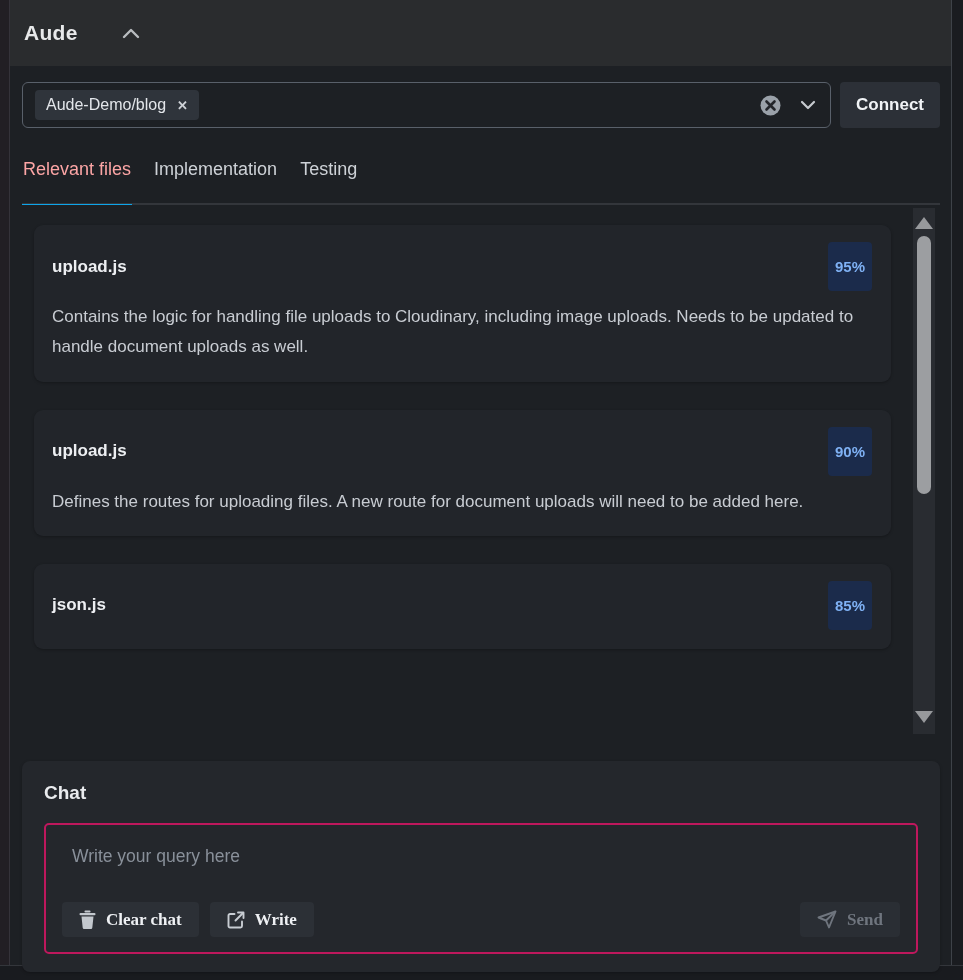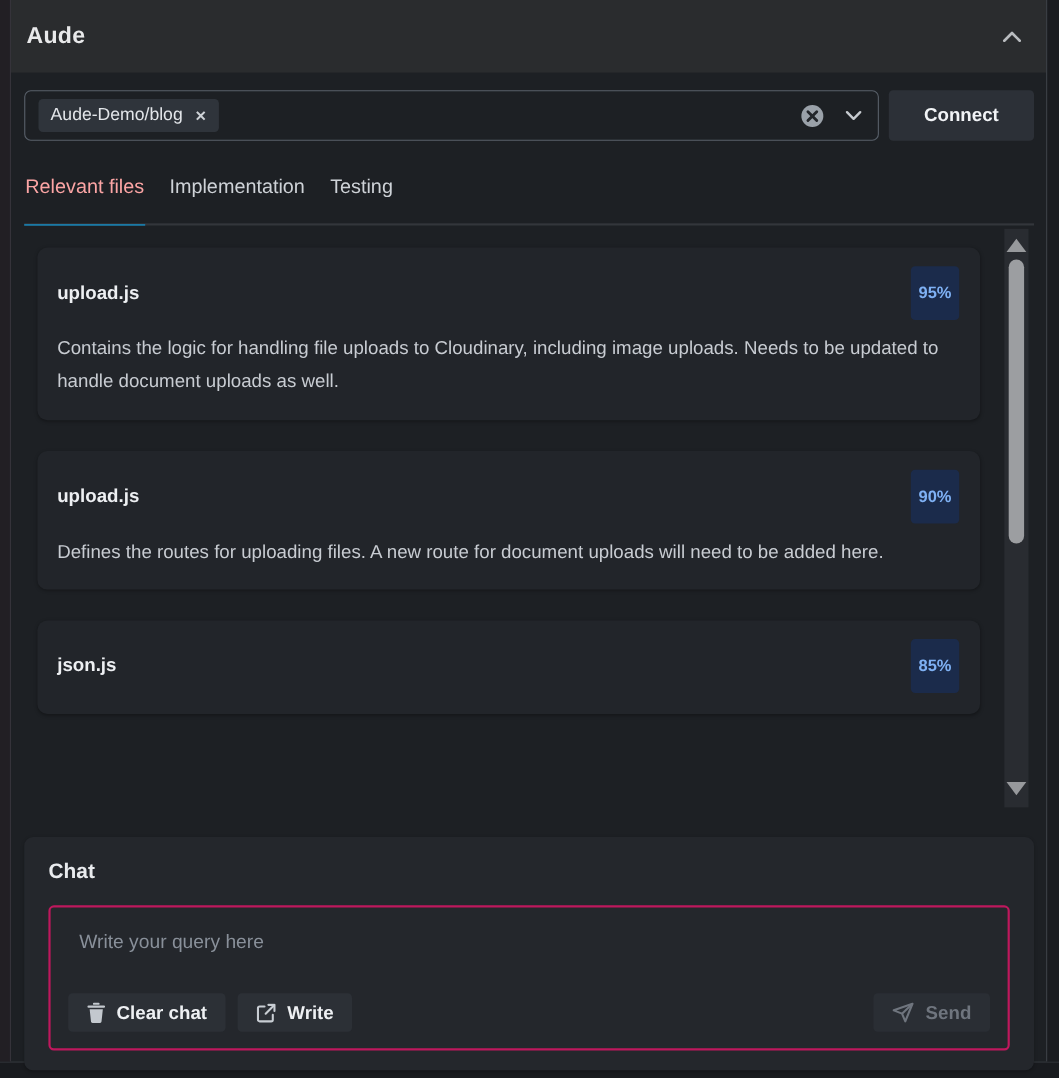--- a/index.html
+++ b/index.html
@@ -3,34 +3,34 @@
 <meta charset="utf-8">
 <style>
   * { box-sizing: border-box; margin: 0; padding: 0; }
   html, body { width: 963px; height: 980px; background: #191b1f; overflow: hidden; }
   body { font-family: "Liberation Sans", sans-serif; }
 
   .app { position: relative; width: 963px; height: 966px; background: #1d2024; border-bottom: 1px solid #33363b; }
   .left-strip { position: absolute; left: 0; top: 0; bottom: 0; width: 10px; background: #221f24; border-right: 1px solid #35333a; z-index: 5; }
   .right-strip { position: absolute; right: 0; top: 0; bottom: 0; width: 12px; background: #1a1c20; border-left: 1px solid #3e4248; z-index: 5; }
 
-  header.panel-header { height: 66px; background: #2a2c2e; display: flex; align-items: center; justify-content: space-between; padding: 0 34px 0 24px; gap: 44px; }
+  header.panel-header { height: 66px; background: #2a2c2e; display: flex; align-items: center; padding: 0 34px 0 24px; gap: 44px; }
   .panel-title { font-size: 21px; font-weight: bold; color: #e8e9ea; letter-spacing: 0.3px; }
   .chev svg { display: block; }
 
   .body-area { margin: 0 12px 0 11px; position: relative; }
 
   
   .selector-row { display: flex; gap: 9px; margin: 16px 11px 0 11px; height: 46px; }
   .repo-select { flex: 1; border: 1px solid #59606a; border-radius: 6px; background: #1d2024; display: flex; align-items: center; padding: 0 14px 0 12px; gap: 10px; }
   .repo-tag { background: #2f343b; border-radius: 4px; padding: 6px 11px; display: flex; align-items: center; gap: 11px; color: #e3e6ea; font-size: 16px; }
   .repo-tag .x { color: #ced2d7; font-size: 13px; font-weight: bold; cursor: pointer; }
   .select-spacer { flex: 1; }
   .icon-btn { display: flex; align-items: center; justify-content: center; cursor: pointer; }
-  .connect-btn { width: 132px; background: #2c3037; border: none; border-radius: 4px; color: #f1f3f6; font-weight: bold; font-size: 17px; font-family: inherit; cursor: pointer; }
+  .connect-btn { width: 100px; background: #2c3037; border: none; border-radius: 4px; color: #f1f3f6; font-weight: bold; font-size: 17px; font-family: inherit; cursor: pointer; }
 
   
   .tabs { display: flex; gap: 21px; margin: 31px 11px 0 11px; border-bottom: 2px solid #33363b; font-size: 18px; }
   .tab { padding: 0 1px 9px 1px; color: #ced2d7; cursor: pointer; margin-bottom: -2px; border-bottom: 2px solid transparent; }
   .tab.active { color: #fca5a5; border-bottom: 1px solid #0ea5e9; padding-bottom: 24px; }
 
   
   .scroll-wrap { position: relative; margin-top: 3px; height: 526px; }
   .cards-viewport { height: 100%; overflow: hidden; padding: 17px 60px 0 23px; }
   .file-card { background: #22252a; border-radius: 9px; padding: 17px 19px 19px 18px; margin-bottom: 28px; box-shadow: 0 1px 3px rgba(0,0,0,0.28); cursor: pointer; }
@@ -45,21 +45,21 @@
   .scroll-arrow.up { top: 9px; border-left: 9px solid transparent; border-right: 9px solid transparent; border-bottom: 12px solid #97999c; }
   .scroll-arrow.down { bottom: 11px; border-left: 9px solid transparent; border-right: 9px solid transparent; border-top: 12px solid #97999c; }
   .scroll-thumb { position: absolute; left: 4px; top: 28px; width: 14px; height: 258px; background: #9c9ea1; border-radius: 7px; cursor: grab; }
 
   
   .chat-card { margin: 27px 11px 0 11px; background: #24272c; border-radius: 8px; padding: 21px 22px 18px 22px; box-shadow: 0 1px 3px rgba(0,0,0,0.25); }
   .chat-title { font-size: 19px; font-weight: bold; color: #e9ebee; margin-bottom: 19px; }
   .chat-box { border: 2px solid #be185d; border-radius: 5px; padding: 13px 14px 13px 14px; }
   .chat-input { width: 100%; height: 60px; background: transparent; border: none; outline: none; resize: none; color: #dfe3e8; font-size: 17.5px; font-family: inherit; padding: 8px 12px 0 12px; }
   .chat-input::placeholder { color: #89909a; }
-  .chat-buttons { display: flex; align-items: center; gap: 11px; padding: 0 2px 2px 2px; }
+  .chat-buttons { display: flex; align-items: center; gap: 11px; padding: 0 2px 2px 2px; font-family: Liberation Serif, serif; }
   .chat-btn { display: flex; align-items: center; gap: 10px; height: 35px; padding: 0 17px; background: #2c3036; border: none; border-radius: 4px; color: #eef0f3; font-size: 17px; font-weight: bold; font-family: inherit; cursor: pointer; }
   .chat-btn .bicon { display: flex; align-items: center; }
   .send-btn { margin-left: auto; background: #2a2e34; color: #6f757e; cursor: default; }
 </style>
 </head>
 <body>
 
 <div class="app">
   <div class="left-strip"></div>
   <div class="right-strip"></div>

